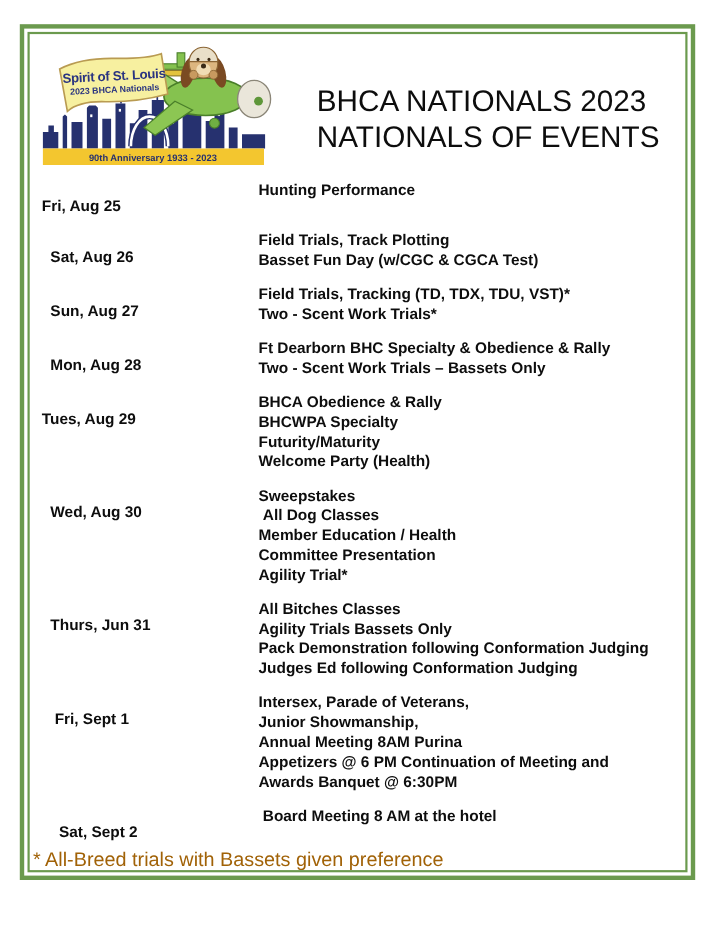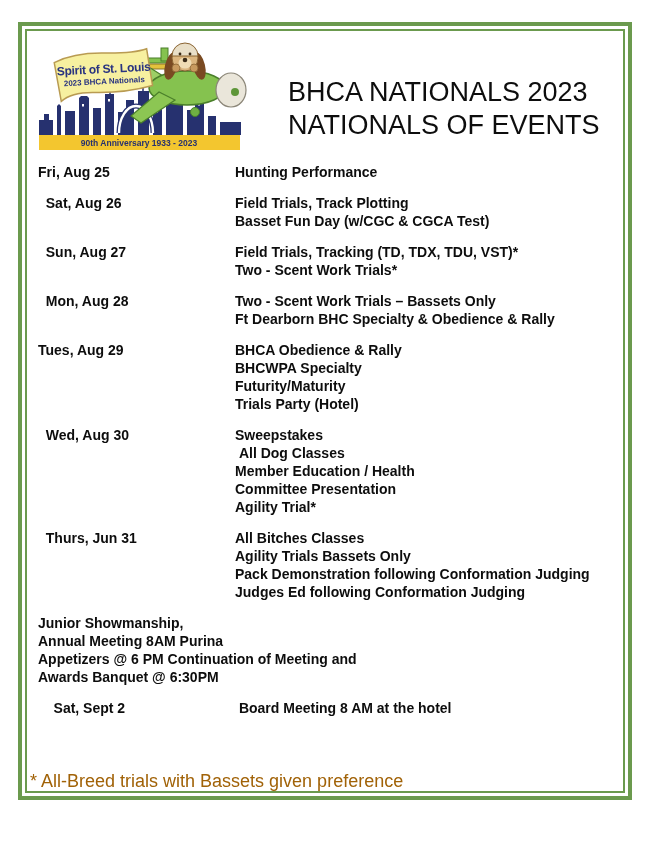--- a/index.html
+++ b/index.html
@@ -16,21 +16,21 @@
   }
   .logo{position:absolute;left:35px;top:36px;width:214px;height:120px;}
   .title{
     position:absolute;left:288px;top:76px;width:330px;
     font-weight:normal;font-size:27px;line-height:33px;letter-spacing:0px;color:#0d0d0d;
   }
   .schedule{position:absolute;left:38px;top:163px;width:584px;}
   .row{display:flex;margin-bottom:13px;}
   .date{
     flex:none;width:197px;font-weight:bold;font-size:14px;line-height:18px;
-    white-space:pre;color:#0d0d0d;
+    white-space:pre;color:#0d0d0d;margin-top:15px;
   }
   .events{flex:1;font-weight:bold;font-size:14px;line-height:18px;white-space:pre-wrap;color:#0d0d0d;}
   .evline{min-height:18px;}
   .footnote{
     position:absolute;left:30px;top:772px;font-weight:normal;font-size:18px;line-height:18px;color:#a16207;
   }
 </style>
 </head>
 <body>
 
@@ -116,36 +116,37 @@
       <div class="row">
         <div class="date">  Sat, Aug 26</div>
         <div class="events"><div class="evline">Field Trials, Track Plotting</div><div class="evline">Basset Fun Day (w/CGC &amp; CGCA Test)</div></div>
       </div>
       <div class="row">
         <div class="date">  Sun, Aug 27</div>
         <div class="events"><div class="evline">Field Trials, Tracking (TD, TDX, TDU, VST)*</div><div class="evline">Two - Scent Work Trials*</div></div>
       </div>
       <div class="row">
         <div class="date">  Mon, Aug 28</div>
-        <div class="events"><div class="evline">Two - Scent Work Trials – Bassets Only</div><div class="evline">Ft Dearborn BHC Specialty &amp; Obedience &amp; Rally</div></div>
+        <div class="events"><div class="evline">Ft Dearborn BHC Specialty &amp; Obedience &amp; Rally</div><div class="evline">Two - Scent Work Trials – Bassets Only</div></div>
       </div>
       <div class="row">
         <div class="date">Tues, Aug 29</div>
-        <div class="events"><div class="evline">BHCA Obedience &amp; Rally</div><div class="evline">BHCWPA Specialty</div><div class="evline">Futurity/Maturity</div><div class="evline">Trials Party (Hotel)</div></div>
+        <div class="events"><div class="evline">BHCA Obedience &amp; Rally</div><div class="evline">BHCWPA Specialty</div><div class="evline">Futurity/Maturity</div><div class="evline">Welcome Party (Health)</div></div>
       </div>
       <div class="row">
         <div class="date">  Wed, Aug 30</div>
         <div class="events"><div class="evline">Sweepstakes</div><div class="evline"> All Dog Classes</div><div class="evline">Member Education / Health</div><div class="evline">Committee Presentation</div><div class="evline">Agility Trial*</div></div>
       </div>
       <div class="row">
         <div class="date">  Thurs, Jun 31</div>
         <div class="events"><div class="evline">All Bitches Classes</div><div class="evline">Agility Trials Bassets Only</div><div class="evline">Pack Demonstration following Conformation Judging</div><div class="evline">Judges Ed following Conformation Judging</div></div>
       </div>
       <div class="row">
-        <div class="events"><div class="evline">Junior Showmanship,</div><div class="evline">Annual Meeting 8AM Purina</div><div class="evline">Appetizers @ 6 PM Continuation of Meeting and</div><div class="evline">Awards Banquet @ 6:30PM</div></div>
+        <div class="date">   Fri, Sept 1</div>
+        <div class="events"><div class="evline">Intersex, Parade of Veterans,</div><div class="evline">Junior Showmanship,</div><div class="evline">Annual Meeting 8AM Purina</div><div class="evline">Appetizers @ 6 PM Continuation of Meeting and</div><div class="evline">Awards Banquet @ 6:30PM</div></div>
       </div>
       <div class="row">
         <div class="date">    Sat, Sept 2</div>
         <div class="events"><div class="evline"> Board Meeting 8 AM at the hotel</div></div>
       </div>
     </div>
 
   <div class="footnote">* All-Breed trials with Bassets given preference</div>
 
 </div>

